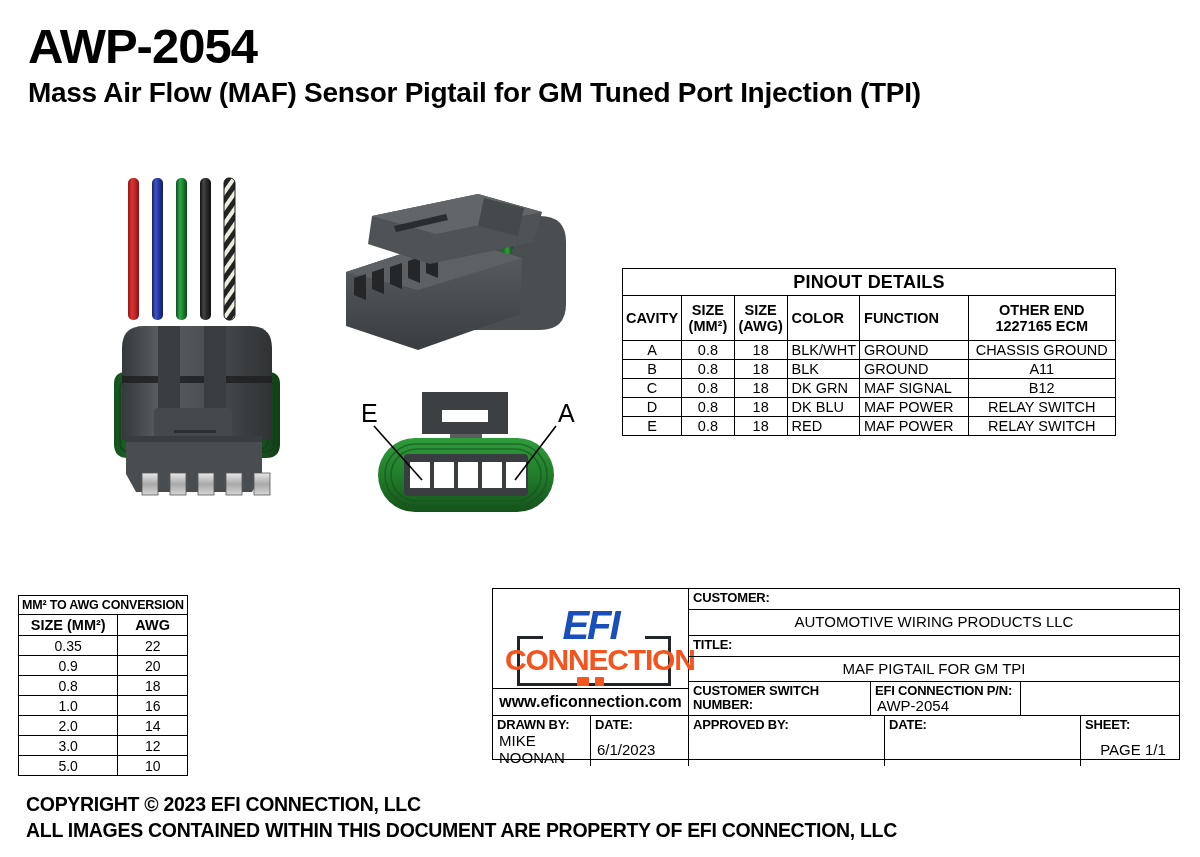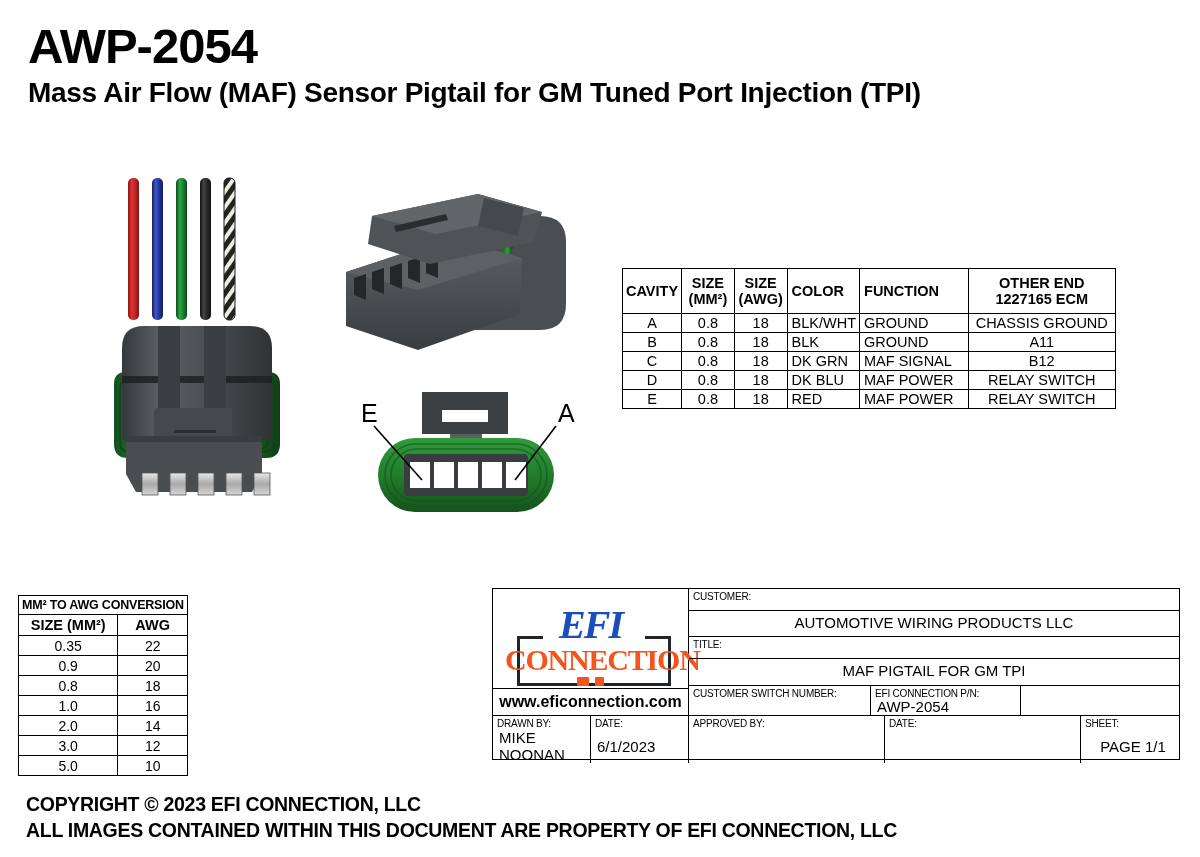--- a/index.html
+++ b/index.html
@@ -35,25 +35,25 @@
 
   
   #title-block{position:absolute;left:492px;top:588px;width:688px;height:172px;
                border:1.6px solid #000;box-sizing:border-box;display:flex;
                flex-direction:column;}
   .tb-upper{display:flex;height:126px;}
   .tb-logo{width:196px;border-right:1.6px solid #000;position:relative;
            box-sizing:border-box;display:flex;flex-direction:column;}
   .tb-right{flex:1;display:flex;flex-direction:column;}
   .tb-cell{border-bottom:1px solid #000;box-sizing:border-box;position:relative;}
-  .lbl{font-size:10px;padding:2px 0 0 4px;letter-spacing:-0.2px;line-height:1.1;}
+  .lbl{font-size:13px;padding:2px 0 0 4px;letter-spacing:-0.2px;line-height:1.1;font-weight:bold;}
   .val{font-size:15px;text-align:center;line-height:1.1;}
   .val-l{font-size:15px;padding-left:6px;line-height:1.1;}
 
-  .lg-wrap{flex:1;position:relative;font-family:Liberation Serif, serif;}
+  .lg-wrap{flex:1;position:relative;}
   .lg-sub{height:26px;border-top:1px solid #000;display:flex;align-items:center;
           justify-content:center;font-size:16px;font-weight:bold;}
   .lg-bracket{position:absolute;left:24px;top:50px;width:148px;height:44px;
               border:3.2px solid #22262b;border-top:none;}
   .lg-bracket:before,.lg-bracket:after{content:"";position:absolute;top:-3.2px;
               width:26px;height:3.2px;background:#22262b;}
   .lg-bracket:before{left:-3.2px;} .lg-bracket:after{right:-3.2px;}
   .lg-efi{position:absolute;left:0;right:0;top:16px;text-align:center;
           font-size:40px;font-weight:bold;font-style:italic;color:#1a4fbb;
           letter-spacing:-2px;line-height:1;}
@@ -243,20 +243,23 @@
   </g>
 
   <line x1="22" y1="44" x2="70" y2="98" stroke="#000" stroke-width="1.6"></line>
   <line x1="204" y1="44" x2="163" y2="98" stroke="#000" stroke-width="1.6"></line>
   <text x="9" y="40" font-family="Liberation Sans, sans-serif" font-size="25" fill="#000">E</text>
   <text x="206" y="40" font-family="Liberation Sans, sans-serif" font-size="25" fill="#000">A</text>
 </svg>
 
 <table id="pinout-table">
   <thead>
+    <tr>
+        <td class="ttl" colspan="6">PINOUT DETAILS</td>
+      </tr>
     <tr>
       <td class="hd c-cav">CAVITY</td>
       <td class="hd c-mm">
         <div>SIZE</div>
         <div>(MM²)</div>
       </td>
       <td class="hd c-awg">
         <div>SIZE</div>
         <div>(AWG)</div>
       </td>

